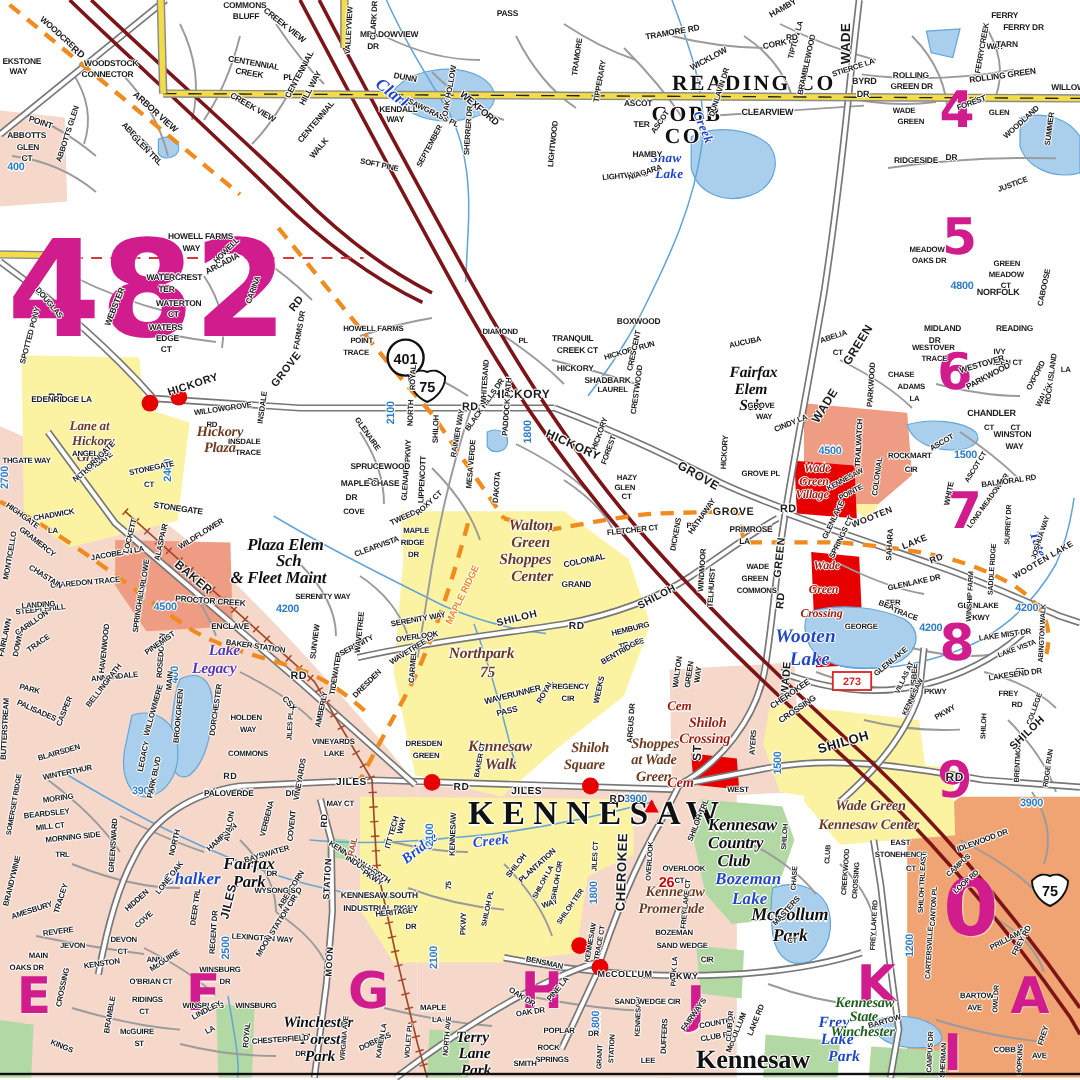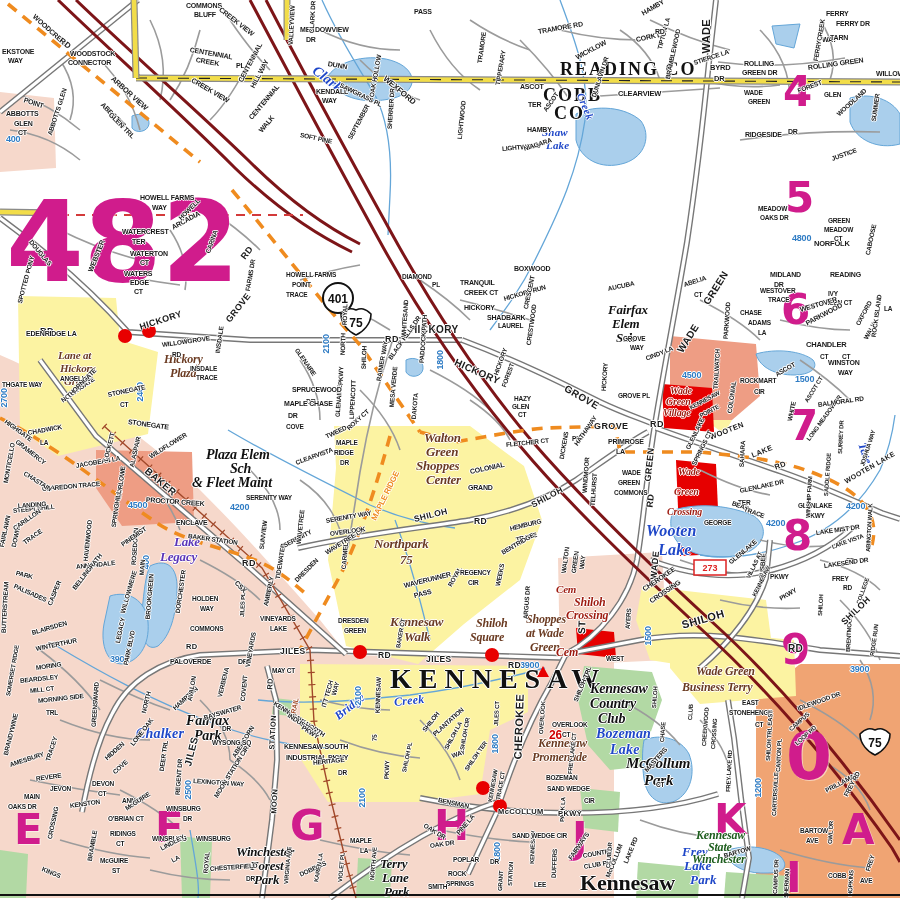--- a/index.html
+++ b/index.html
@@ -297,21 +297,21 @@
       <div class="lb plc" style="left: 526px; top: 613.4px; font-size: 12px;">Shoppes</div>
       <div class="lb plc" style="left: 526px; top: 627.4px; font-size: 12px;">at Wade</div>
       <div class="lb plc" style="left: 530px; top: 641.4px; font-size: 12px;">Green</div>
       <div class="lb cem" style="left: 670px; top: 385.5px; font-size: 10px;">Wade</div>
       <div class="lb cem" style="left: 666px; top: 396.5px; font-size: 10px;">Green</div>
       <div class="lb cem" style="left: 663px; top: 407.5px; font-size: 10px;">Village</div>
       <div class="lb cem" style="left: 678px; top: 466.5px; font-size: 10px;">Wade</div>
       <div class="lb cem" style="left: 674px; top: 486.5px; font-size: 10px;">Green</div>
       <div class="lb cem" style="left: 667px; top: 506.5px; font-size: 10px;">Crossing</div>
       <div class="lb plc" style="left: 696px; top: 665.4px; font-size: 12px;">Wade Green</div>
-      <div class="lb plc" style="left: 682px; top: 681.4px; font-size: 12px;">Business Terry</div>
+      <div class="lb plc" style="left: 682px; top: 681.4px; font-size: 12px;">Kennesaw Center</div>
       <div class="lb plc" style="left: 538px; top: 737.4px; font-size: 12px;">Kennesaw</div>
       <div class="lb plc" style="left: 532px; top: 751.4px; font-size: 12px;">Promenade</div>
       <div class="lb cem" style="left: 556px; top: 583.95px; font-size: 11px;">Cem</div>
       <div class="lb cem" style="left: 574px; top: 596.4px; font-size: 12px;">Shiloh</div>
       <div class="lb cem" style="left: 566px; top: 609.4px; font-size: 12px;">Crossing</div>
       <div class="lb cem" style="left: 556px; top: 646.4px; font-size: 12px;">Cem</div>
       <div class="lb rn" style="left: 549px; top: 681.05px; font-size: 12px; margin-top: 48px;">26</div>
       <div class="lb sch" style="left: 608px; top: 302.85px; font-size: 13px;">Fairfax</div>
       <div class="lb sch" style="left: 612px; top: 316.85px; font-size: 13px;">Elem</div>
       <div class="lb sch" style="left: 616px; top: 330.85px; font-size: 13px;">Sch</div>

